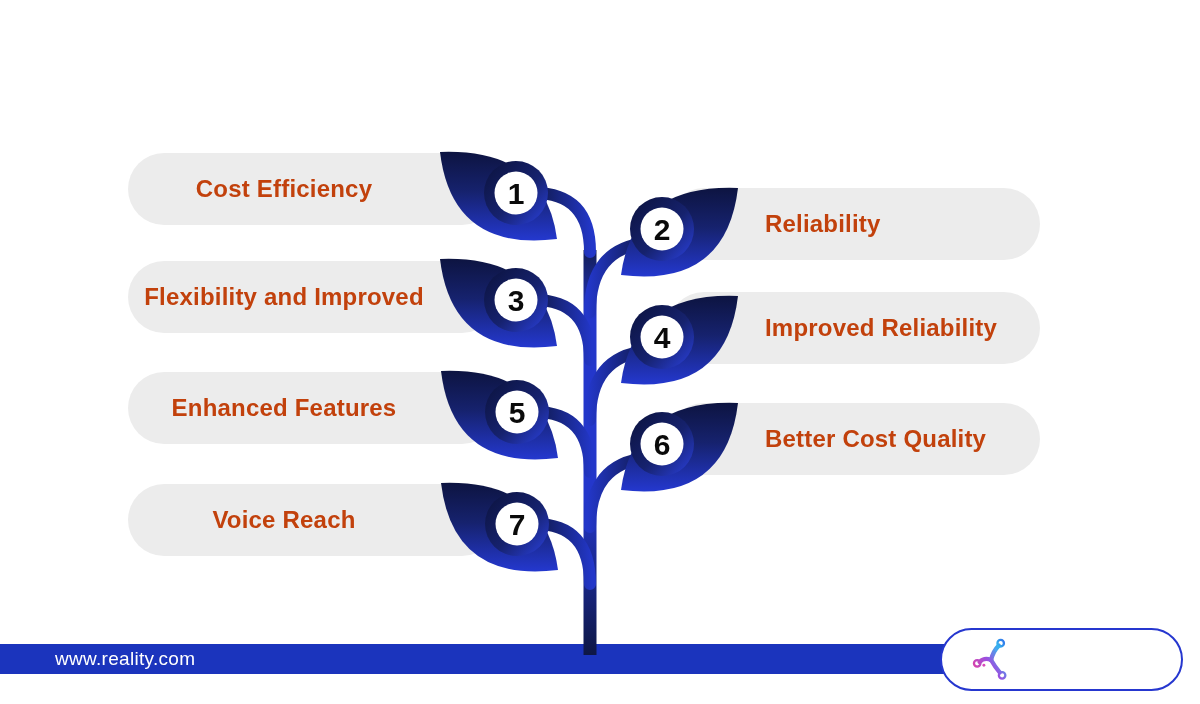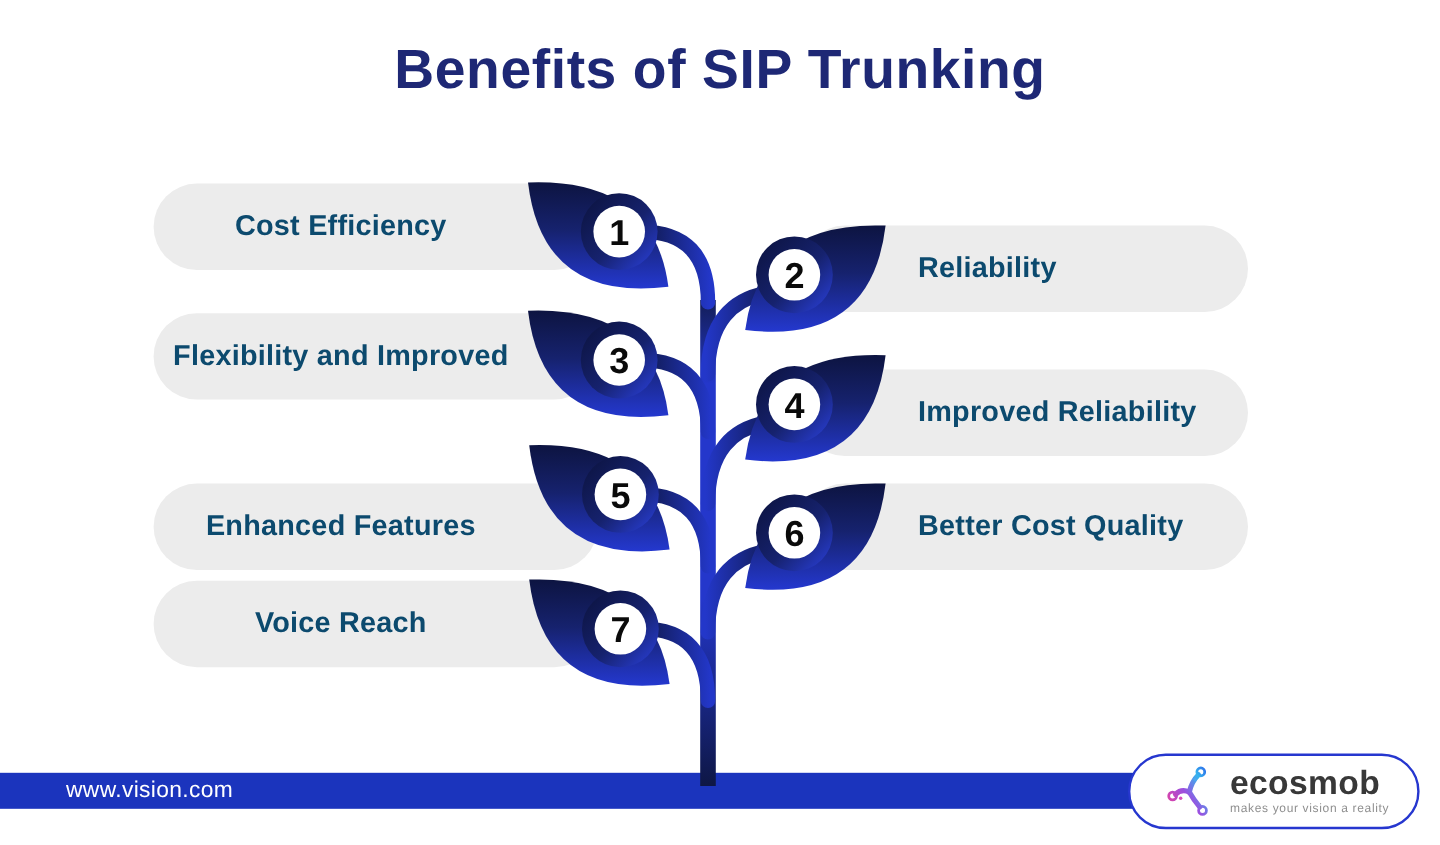--- a/index.html
+++ b/index.html
@@ -12,24 +12,24 @@
     text-align:center;font-size:46px;font-weight:bold;letter-spacing:0.5px;
     color:#1e2875;margin:0;
   }
   .pill{
     position:absolute;height:72px;background:#ececec;border-radius:36px;
     display:flex;align-items:center;z-index:1;
   }
   .pill-left{left:128px;width:370px;justify-content:center;padding-right:58px;box-sizing:border-box;}
   .pill-right{left:668px;width:372px;justify-content:flex-start;padding-left:97px;box-sizing:border-box;}
   .pill span{
-    font-size:24px;font-weight:bold;color:#0c4a6e;letter-spacing:0.2px;white-space:nowrap;
+    font-size:24px;font-weight:bold;color:#c2410c;letter-spacing:0.2px;white-space:nowrap;
   }
-  .pill-1{top:153px;} .pill-3{top:261px;} .pill-5{top:372px;margin-top:31px;} .pill-7{top:484px;}
-  .pill-2{top:188px;} .pill-4{top:308px;} .pill-6{top:403px;}
+  .pill-1{top:153px;} .pill-3{top:261px;} .pill-5{top:372px;} .pill-7{top:484px;}
+  .pill-2{top:188px;} .pill-4{top:292px;} .pill-6{top:403px;}
   .plant{position:absolute;left:0;top:0;z-index:3;pointer-events:none;}
   .num{
     font-family:"Liberation Sans", sans-serif;font-size:30px;font-weight:bold;fill:#0a0a0a;
     text-anchor:middle;
   }
   .footer-bar{
     position:absolute;left:0;top:644px;width:1062px;height:30px;background:#1b34bd;z-index:2;
     display:flex;align-items:center;
   }
   .footer-bar span{color:#ffffff;font-size:19px;margin-left:55px;letter-spacing:0.3px;}
@@ -40,21 +40,20 @@
   }
   .logo-text{display:flex;flex-direction:column;margin-left:9px;line-height:1;}
   .brand{font-size:28px;font-weight:bold;color:#383838;letter-spacing:0.3px;}
   .tagline{font-size:10px;color:#8f8f8f;letter-spacing:0.55px;margin-top:3px;white-space:nowrap;}
 </style>
 </head>
 <body>
 
 <div class="stage">
 
-  <h1 class="title">Benefits of SIP Trunking</h1>
 
   <div class="pill pill-left pill-1">
     <span>Cost Efficiency</span>
   </div>
   <div class="pill pill-right pill-2">
     <span>Reliability</span>
   </div>
   <div class="pill pill-left pill-3">
     <span>Flexibility and Improved</span>
   </div>
@@ -154,21 +153,21 @@
       </g>
       <g>
         <circle cx="517" cy="524" r="32" fill="url(#gRing)"></circle>
         <circle cx="517" cy="524" r="21.5" fill="#ffffff"></circle>
         <text class="num" x="517" y="535">7</text>
       </g>
     </g>
   </svg>
 
   <div class="footer-bar">
-    <span>www.vision.com</span>
+    <span>www.reality.com</span>
   </div>
 
   <div class="logo-card">
     <svg width="46" height="50" viewBox="0 0 48 52">
       <defs>
         <linearGradient id="gMark" gradientUnits="userSpaceOnUse" x1="2" y1="40" x2="46" y2="10">
           <stop offset="0" stop-color="#ee3f97"></stop>
           <stop offset="0.4" stop-color="#9b4fe0"></stop>
           <stop offset="0.72" stop-color="#35b5ee"></stop>
           <stop offset="1" stop-color="#2b46e8"></stop>
@@ -178,19 +177,15 @@
         <path d="M 22 26 Q 15 23 10 28" stroke-width="4.5"></path>
         <path d="M 22 26 Q 24 17 30 11" stroke-width="4.5"></path>
         <path d="M 22 26 Q 26 33 31 39" stroke-width="4.5"></path>
         <circle cx="7.5" cy="29.5" r="3.4" stroke-width="2.4"></circle>
         <circle cx="32" cy="8.5" r="3.4" stroke-width="2.4"></circle>
         <circle cx="33.5" cy="42" r="3.4" stroke-width="2.4"></circle>
       </g>
       <circle cx="14.5" cy="31.5" r="1.5" fill="#d94bbb"></circle>
       <circle cx="27" cy="15" r="1.5" fill="#49a8ef"></circle>
     </svg>
-    <div class="logo-text">
-      <span class="brand">ecosmob</span>
-      <span class="tagline">makes your vision a reality</span>
-    </div>
   </div>
 
 </div>
 
 </body></html>

